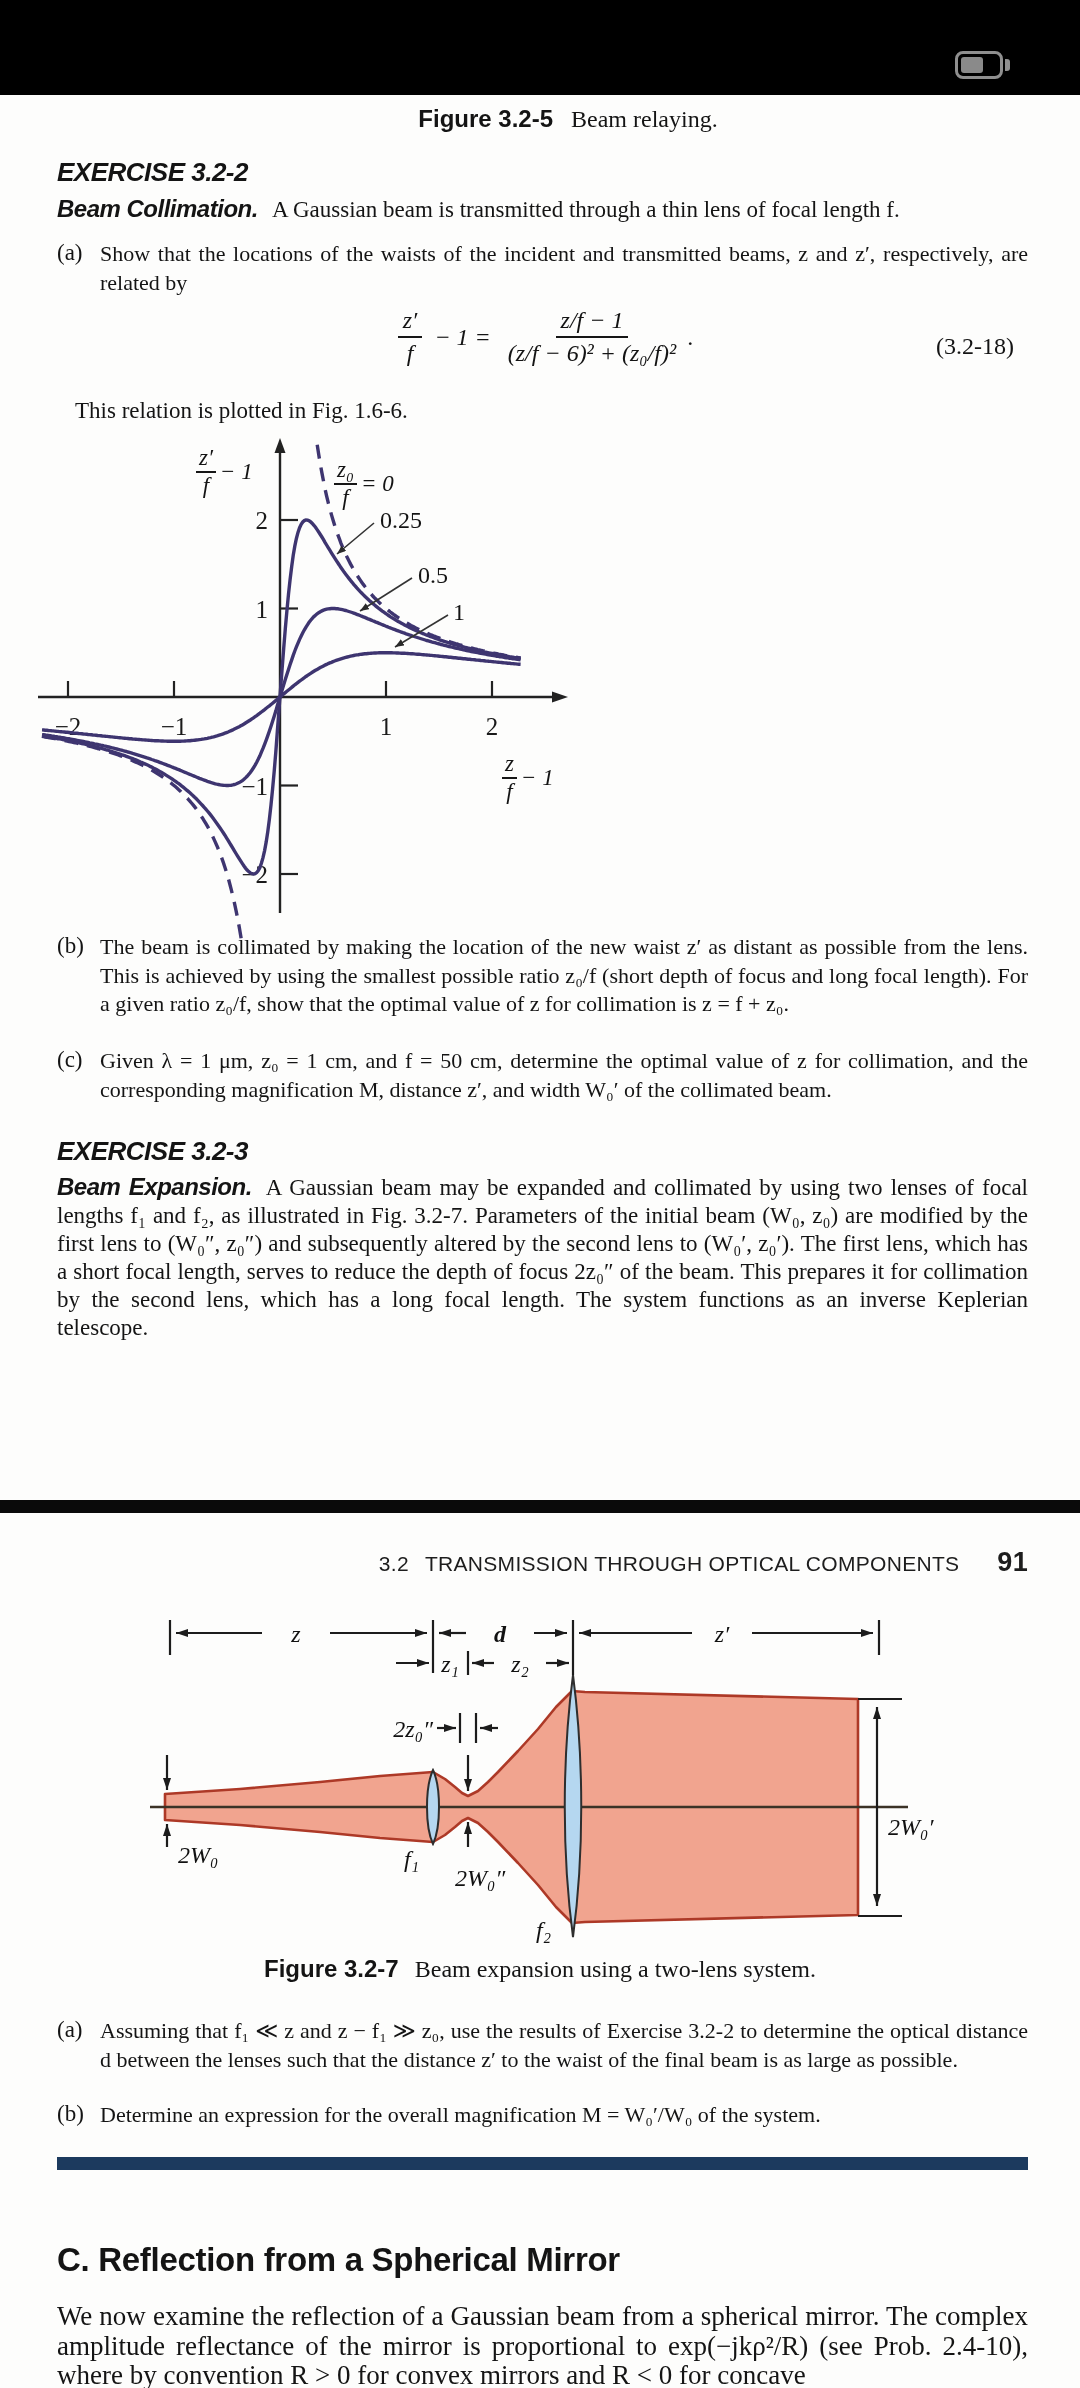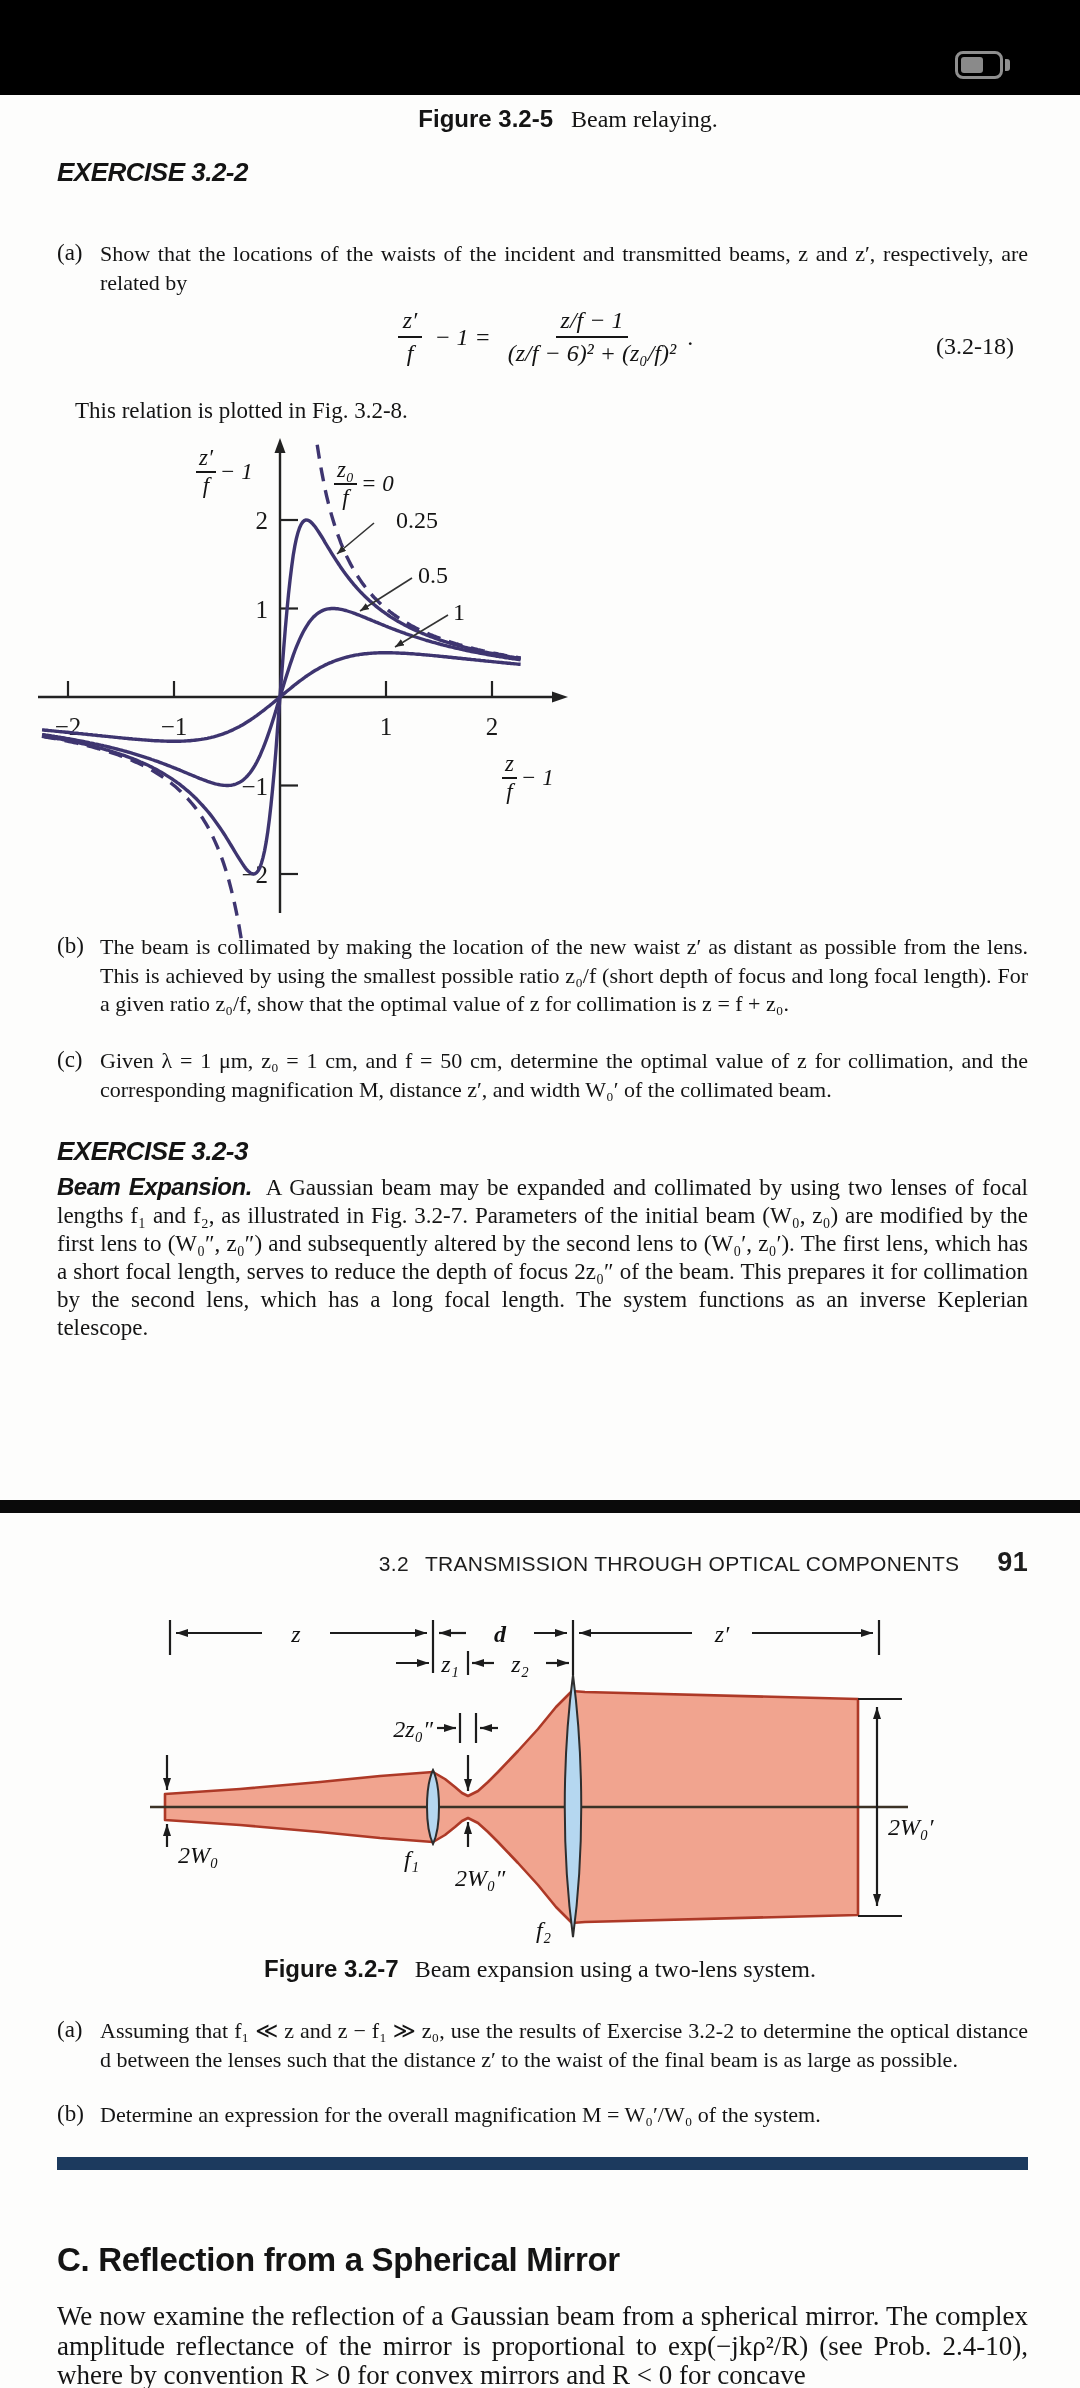--- a/index.html
+++ b/index.html
@@ -78,20 +78,23 @@
 </div>
 
 <div class="page">
 
   <div class="abs figcap-center" style="top:10px;">
     <span class="boldsans gap">Figure 3.2-5</span><span class="serif">Beam relaying.</span>
   </div>
 
   <div class="abs bolditalic exheading" style="left:57px;top:62px;">EXERCISE 3.2-2</div>
 
+  <div class="abs para" style="left:57px;top:100px;width:971px;">
+    <span class="bolditalic lead">Beam Collimation.</span><span>A Gaussian beam is transmitted through a thin lens of focal length f.</span>
+  </div>
 
   <div class="abs item" style="top:145px;">
     <span class="ilabel">(a)</span>
     <div class="itext">Show that the locations of the waists of the incident and transmitted beams, z and z′, respectively, are related by</div>
   </div>
 
   <div class="abs equation-row" style="top:212px;">
     <div class="eq-center">
       <span class="frac">
         <span class="num">z′</span>
@@ -100,21 +103,21 @@
       <span class="eq-mid">− 1 =</span>
       <span class="frac">
         <span class="num">z/f − 1</span>
         <span class="den">(z/f − 6)² + (z₀/f)²</span>
       </span>
       <span>.</span>
     </div>
     <span class="eq-number">(3.2-18)</span>
   </div>
 
-  <div class="abs serif" style="left:75px;top:303px;font-size:23px;">This relation is plotted in Fig. 3.2-8.</div>
+  <div class="abs serif" style="left:75px;top:303px;font-size:23px;">This relation is plotted in Fig. 1.6-6.</div>
 
   <div class="abs plotwrap">
     <svg viewBox="0 0 600 520" width="600" height="520">
       <defs>
         <marker id="arrS" markerUnits="userSpaceOnUse" markerWidth="10" markerHeight="8" refX="9" refY="3.5" orient="auto-start-reverse">
           <path d="M0,0 L9,3.5 L0,7 Z" fill="#2a2a2a"></path>
         </marker>
       </defs>
       <g>
         <line x1="10" y1="262" x2="524" y2="262" stroke="#222" stroke-width="2.4"></line>
@@ -161,21 +164,21 @@
         </span>
       <span class="suffix">− 1</span>
     </div>
     <div class="plot-label" style="left:306px;top:22px;">
       <span class="frac">
           <span class="num">z₀</span>
           <span class="den">f</span>
         </span>
       <span class="suffix">= 0</span>
     </div>
-    <div class="curve-tag" style="left:368px;top:72px;">0.25</div>
+    <div class="curve-tag" style="left:352px;top:72px;">0.25</div>
     <div class="curve-tag" style="left:390px;top:127px;">0.5</div>
     <div class="curve-tag" style="left:425px;top:164px;">1</div>
     <div class="plot-label" style="left:474px;top:316px;">
       <span class="frac">
           <span class="num">z</span>
           <span class="den">f</span>
         </span>
       <span class="suffix">− 1</span>
     </div>
   </div>

